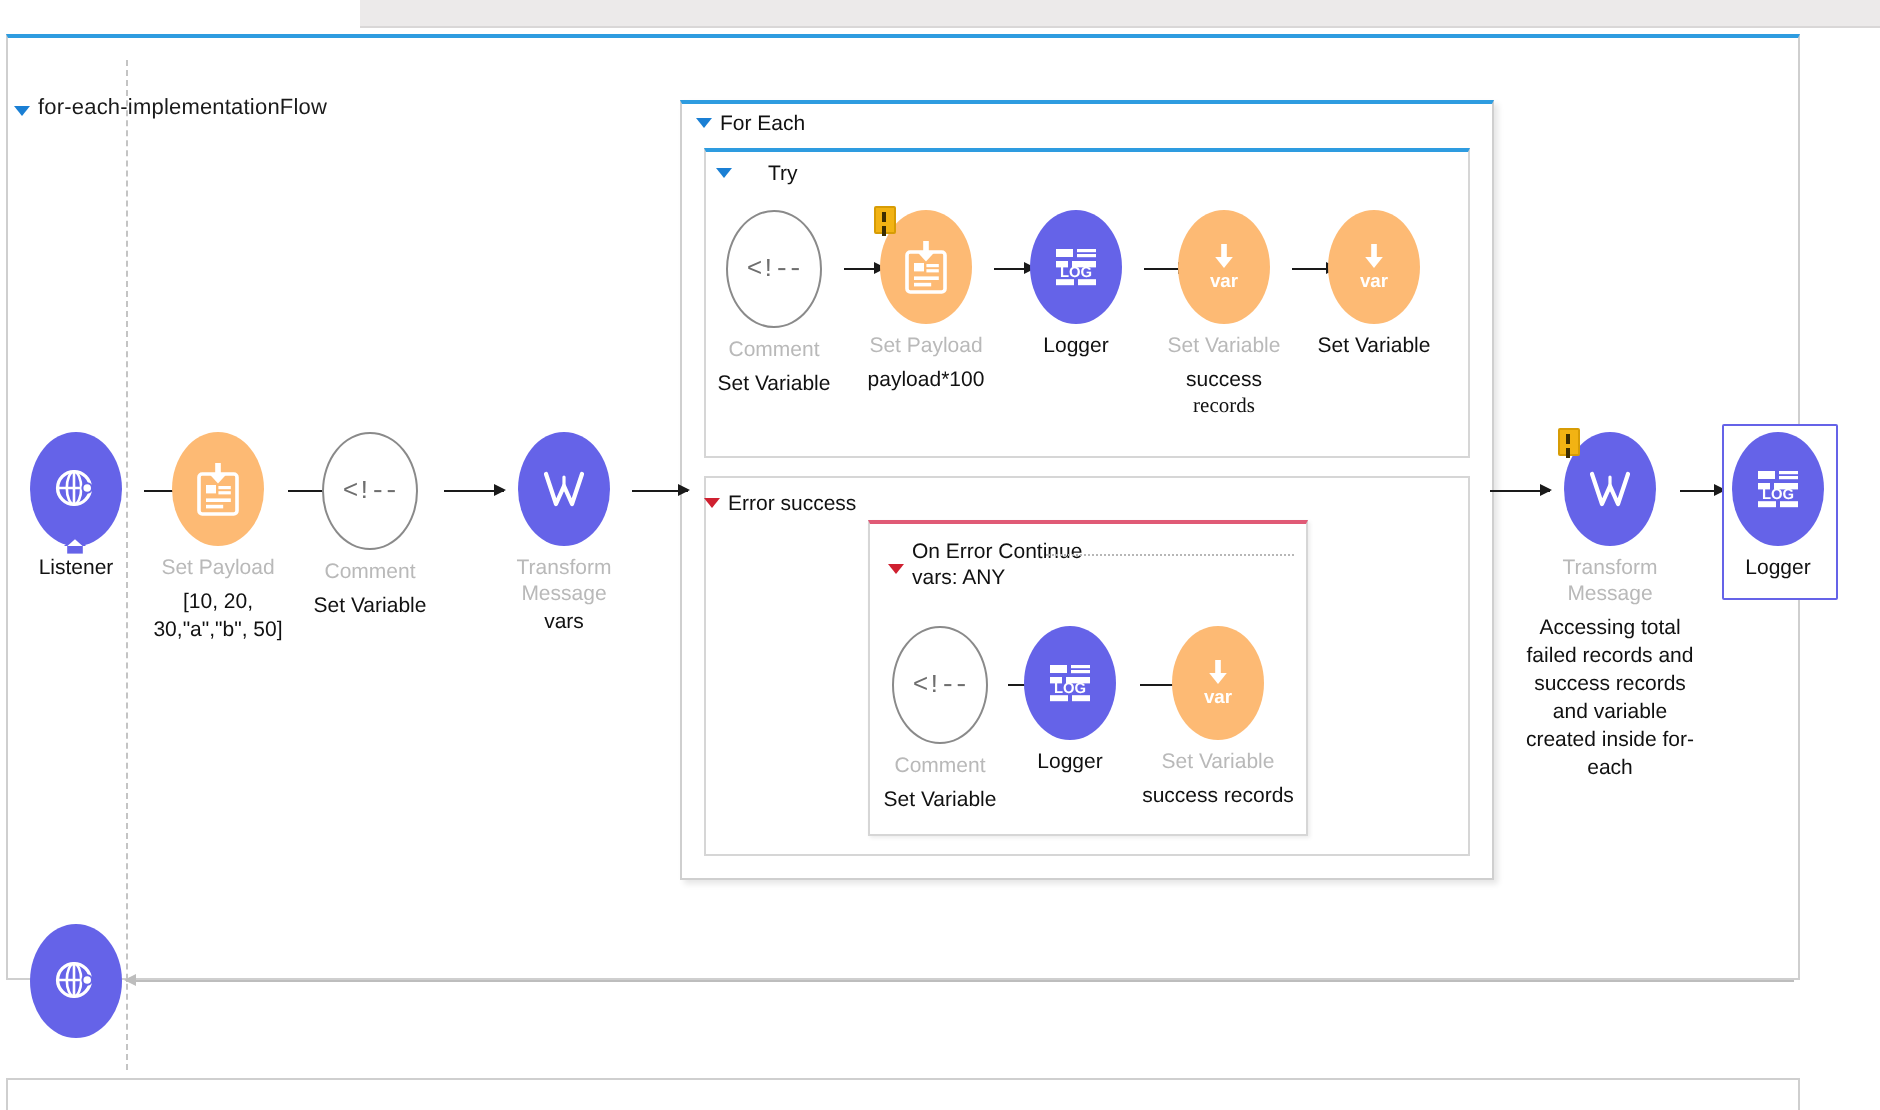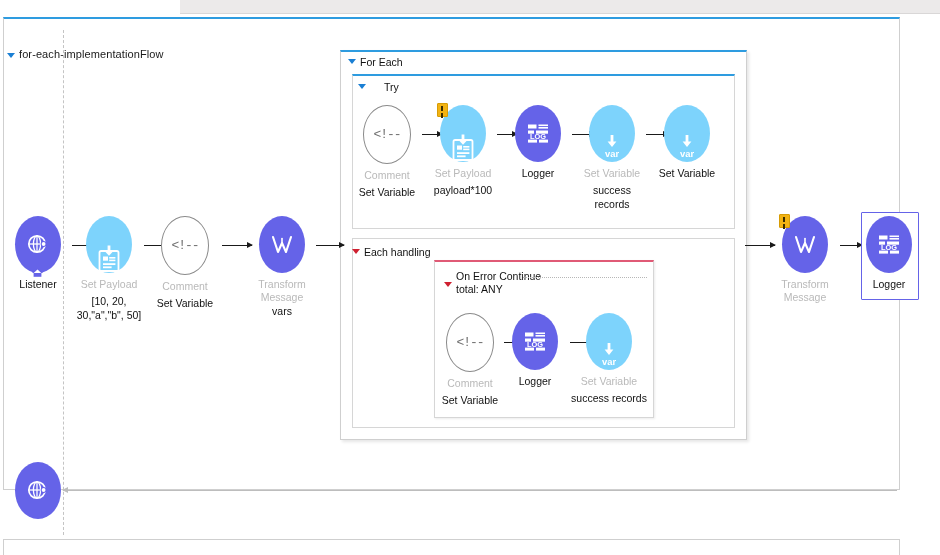--- a/index.html
+++ b/index.html
@@ -40,21 +40,21 @@
   
   .bottom-frame{position:absolute;left:3px;top:539px;width:897px;height:16px;border:1px solid #cfcfcf;border-bottom:none;box-sizing:border-box;}
 
   
   .node{position:absolute;width:76px;text-align:center;}
   .bubble{
     position:relative;width:46px;height:57px;margin:0 auto;border-radius:50%;
     display:flex;align-items:center;justify-content:center;
   }
   .bubble.purple{background:#6563e8;}
-  .bubble.green{background:#7dd3fc;align-items:flex-end;}
+  .bubble.green{background:#fdba74;}
   .bubble.outline{background:#ffffff;border:1.4px solid #8a8a8a;}
   .bubble svg{display:block;}
   .lbl-type{display:block;margin-top:5px;font-size:10.5px;color:#b9b9b9;line-height:13px;}
   .lbl-type.dark{color:#111;}
   .lbl-desc{display:block;margin-top:3px;font-size:10.5px;color:#111;line-height:14px;}
 
   
   .warn-badge{
     position:absolute;left:-3px;top:-2px;width:9px;height:12px;background:#f2b313;
     border:1px solid #d79c05;border-radius:1px;
@@ -138,29 +138,29 @@
 
   <div class="scope scope-try"></div>
   <div class="scope-hdr" style="left:358px;top:81px;gap:18px;">
     <span class="tri tri-blue" style="margin-top:3px;"></span>
     <span>Try</span>
   </div>
 
   <div class="scope scope-errh"></div>
   <div class="scope-hdr" style="left:352px;top:246px;">
     <span class="tri tri-red" style="margin-top:3px;"></span>
-    <span>Each handling</span>
+    <span>Error success</span>
   </div>
 
   <div class="scope scope-onerror">
     <div class="onerr-hdr">
       <span class="tri tri-red" style="margin-top:12px;"></span>
       <span class="onerr-txt">
         <span>On Error Continue</span><br>
-        <span>total: ANY</span>
+        <span>vars: ANY</span>
       </span>
     </div>
     <div class="dotted-rule"></div>
   </div>
 
   <div class="node" style="left:0px;top:216px;">
     <div class="bubble purple">
       <svg width="24" height="24" viewBox="0 0 24 24" aria-hidden="true">
         <circle cx="11" cy="11" r="8.2" fill="none" stroke="#fff" stroke-width="1.7"></circle>
         <ellipse cx="11" cy="11" rx="3.6" ry="8.2" fill="none" stroke="#fff" stroke-width="1.3"></ellipse>
@@ -274,21 +274,21 @@
   <div class="node" style="left:574px;top:105px;">
     <div class="bubble green">
       <svg width="30" height="30" viewBox="0 0 30 30" aria-hidden="true">
         <rect x="13.6" y="3" width="2.8" height="7.5" fill="#fff"></rect>
         <polygon points="10.6,9.5 19.4,9.5 15,15" fill="#fff"></polygon>
         <text x="15" y="24.5" font-family="Liberation Sans, sans-serif" font-size="9.4" font-weight="bold" fill="#fff" text-anchor="middle">var</text>
       </svg>
     </div>
     <span class="lbl-type">Set Variable</span>
     <span class="lbl-desc">success</span>
-    <span class="lbl-desc" style="margin-top:0;">records</span>
+    <span class="lbl-desc" style="margin-top:0;font-family:Liberation Serif, serif;">records</span>
   </div>
 
   <div class="arrow" style="left:646px;top:134px;width:22px;"></div>
 
   <div class="node" style="left:649px;top:105px;">
     <div class="bubble green">
       <svg width="30" height="30" viewBox="0 0 30 30" aria-hidden="true">
         <rect x="13.6" y="3" width="2.8" height="7.5" fill="#fff"></rect>
         <polygon points="10.6,9.5 19.4,9.5 15,15" fill="#fff"></polygon>
         <text x="15" y="24.5" font-family="Liberation Sans, sans-serif" font-size="9.4" font-weight="bold" fill="#fff" text-anchor="middle">var</text>
@@ -343,20 +343,21 @@
 
   <div class="node" style="left:767px;top:216px;">
     <div class="bubble purple">
       <div class="warn-badge"></div>
       <svg width="26" height="24" viewBox="0 0 26 24" aria-hidden="true">
         <path d="M4 4 L9 19 L13 10 L17 19 L22 4" fill="none" stroke="#fff" stroke-width="2.1" stroke-linejoin="round" stroke-linecap="round"></path>
         <path d="M13 5.5 L13 12" stroke="#fff" stroke-width="1.6" stroke-linecap="round"></path>
       </svg>
     </div>
     <span class="lbl-type">Transform Message</span>
+    <span class="lbl-desc" style="width:88px;margin-left:-6px;">Accessing total failed records and success records and variable created inside for-each</span>
   </div>
 
   <div class="arrow" style="left:840px;top:245px;width:22px;"></div>
 
   <div class="sel-box" style="left:861px;top:212px;width:56px;height:86px;"></div>
   <div class="node" style="left:851px;top:216px;width:76px;">
     <div class="bubble purple">
       <svg width="26" height="26" viewBox="0 0 26 26" aria-hidden="true">
         <rect x="3" y="3.5" width="8.5" height="4" fill="#fff"></rect>
         <rect x="13.5" y="3.5" width="9.5" height="1.6" fill="#fff"></rect>

